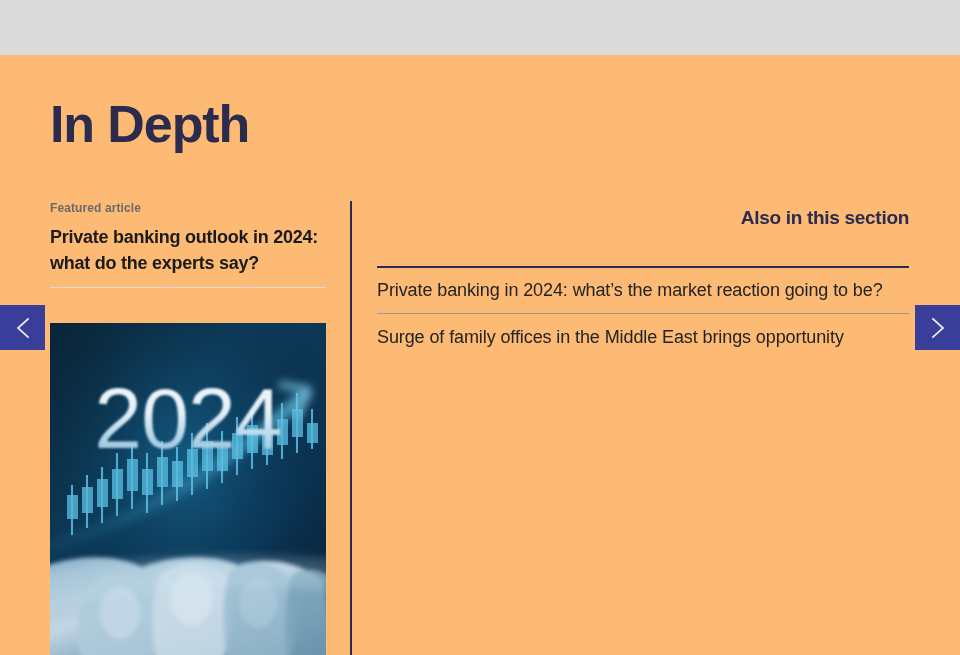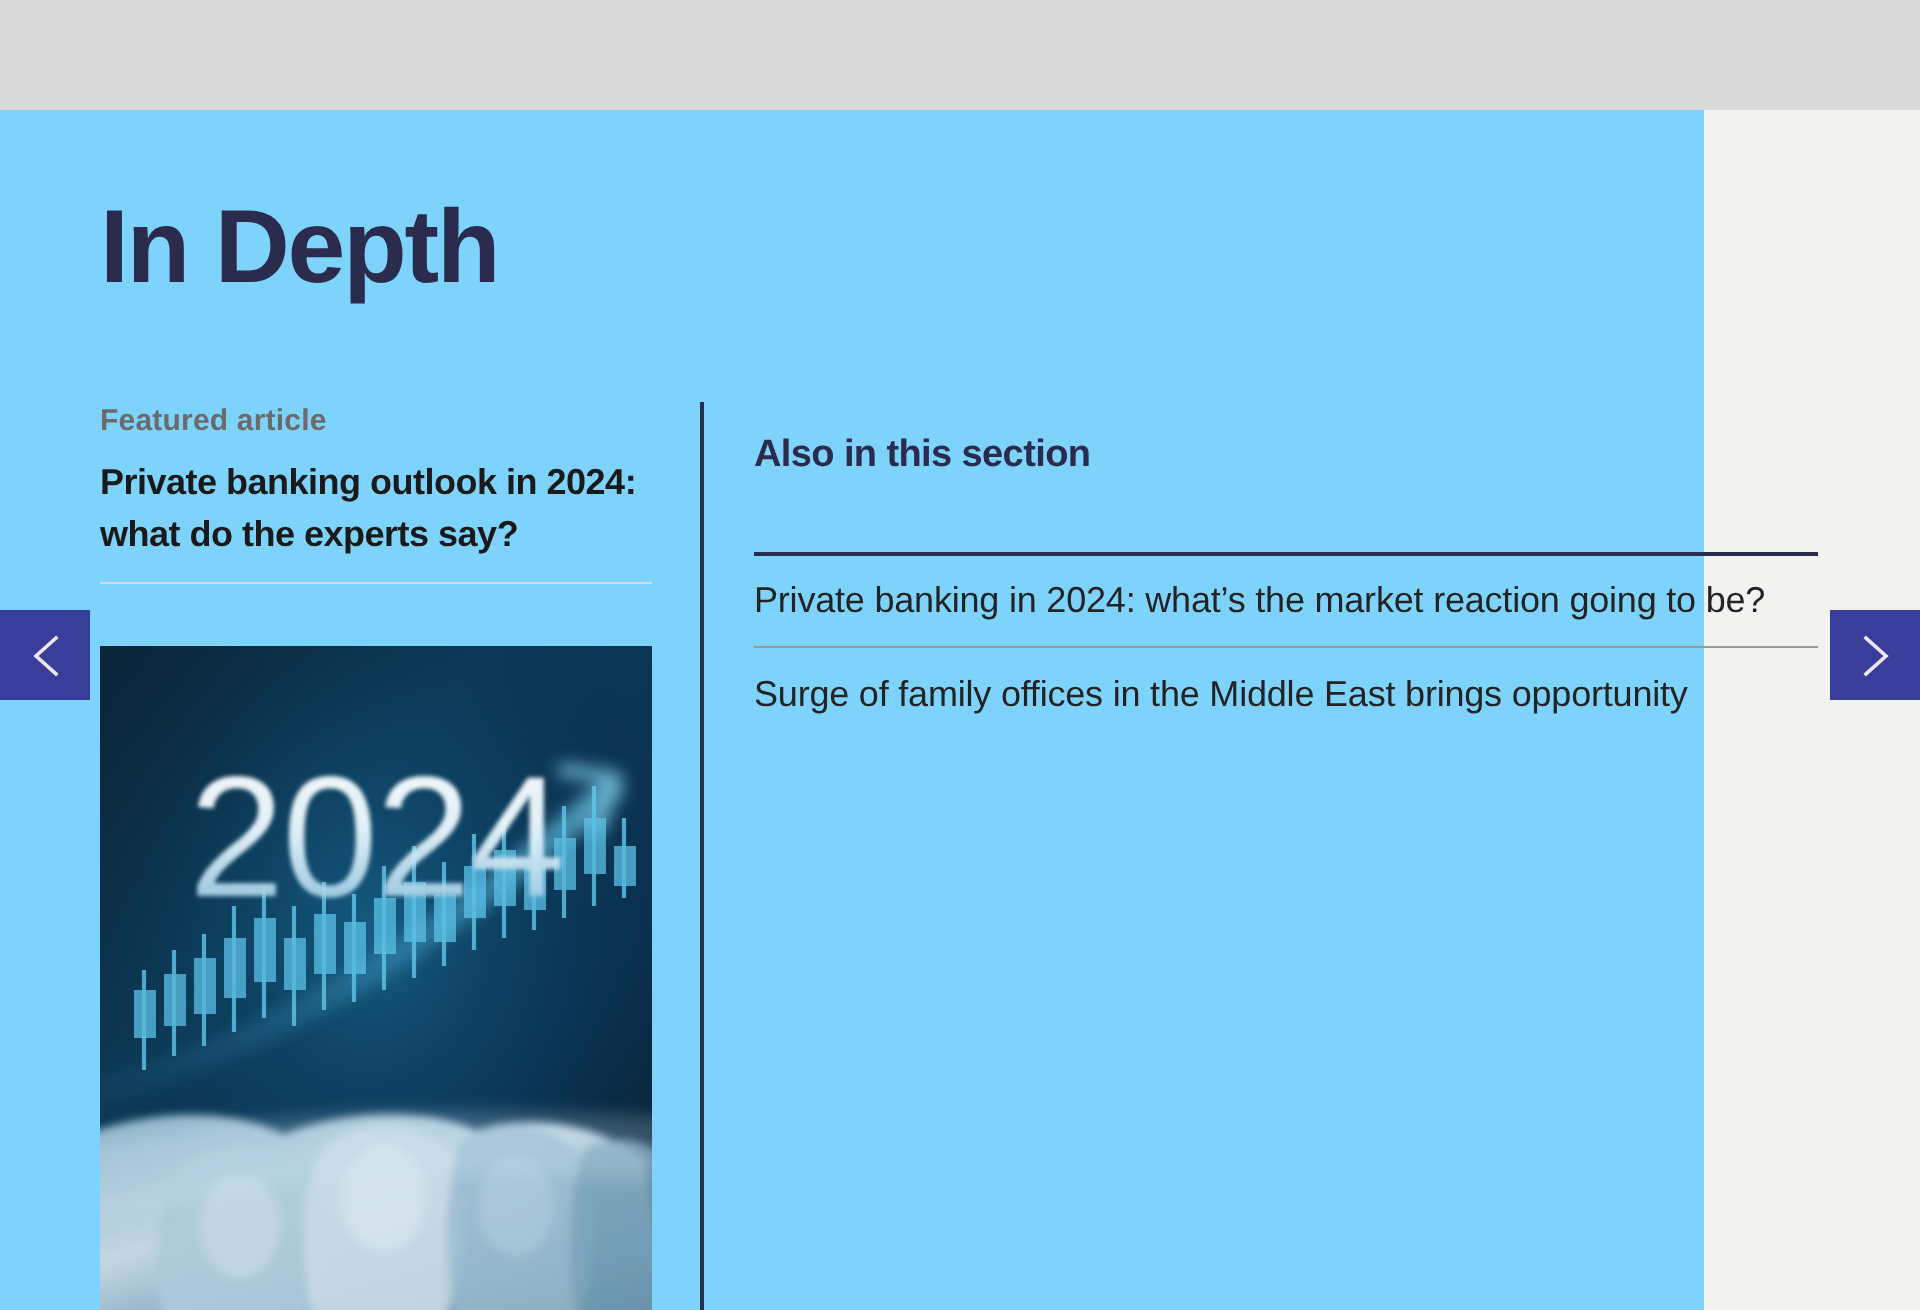--- a/index.html
+++ b/index.html
@@ -22,23 +22,23 @@
     left: 0; top: 0;
     width: 960px;
     height: 55px;
     background: #dadada;
   }
 
   
   #page {
     position: absolute;
     left: 0; top: 55px;
-    width: 852px;
+    width: 960px;
     height: 600px;
-    background: #7dd3fc;
+    background: #fdba74;
   }
 
   
   #page-title {
     position: absolute;
     left: 50px;
     top: 43px;
     font-size: 52px;
     font-weight: 700;
     letter-spacing: -1.1px;
@@ -48,21 +48,21 @@
 
   
   #featured {
     position: absolute;
     left: 50px;
     top: 146px;
     width: 276px;
   }
 
   #featured-label {
-    font-size: 15px;
+    font-size: 12px;
     font-weight: 600;
     color: #6b6b6b;
     letter-spacing: 0.1px;
     line-height: 1.3;
   }
 
   #featured-title {
     margin-top: 7px;
     font-size: 18px;
     font-weight: 700;
@@ -97,22 +97,23 @@
     left: 350px;
     top: 146px;
     width: 2px;
     height: 469px;
     background: #2b2b4d;
   }
 
   #also-section {
     position: absolute;
     left: 377px;
-    top: 162px;
+    top: 152px;
     width: 532px;
+    text-align: right;
   }
 
   #also-heading {
     font-size: 19px;
     font-weight: 700;
     color: #2b2b4d;
     letter-spacing: -0.3px;
     line-height: 1.2;
   }
 

